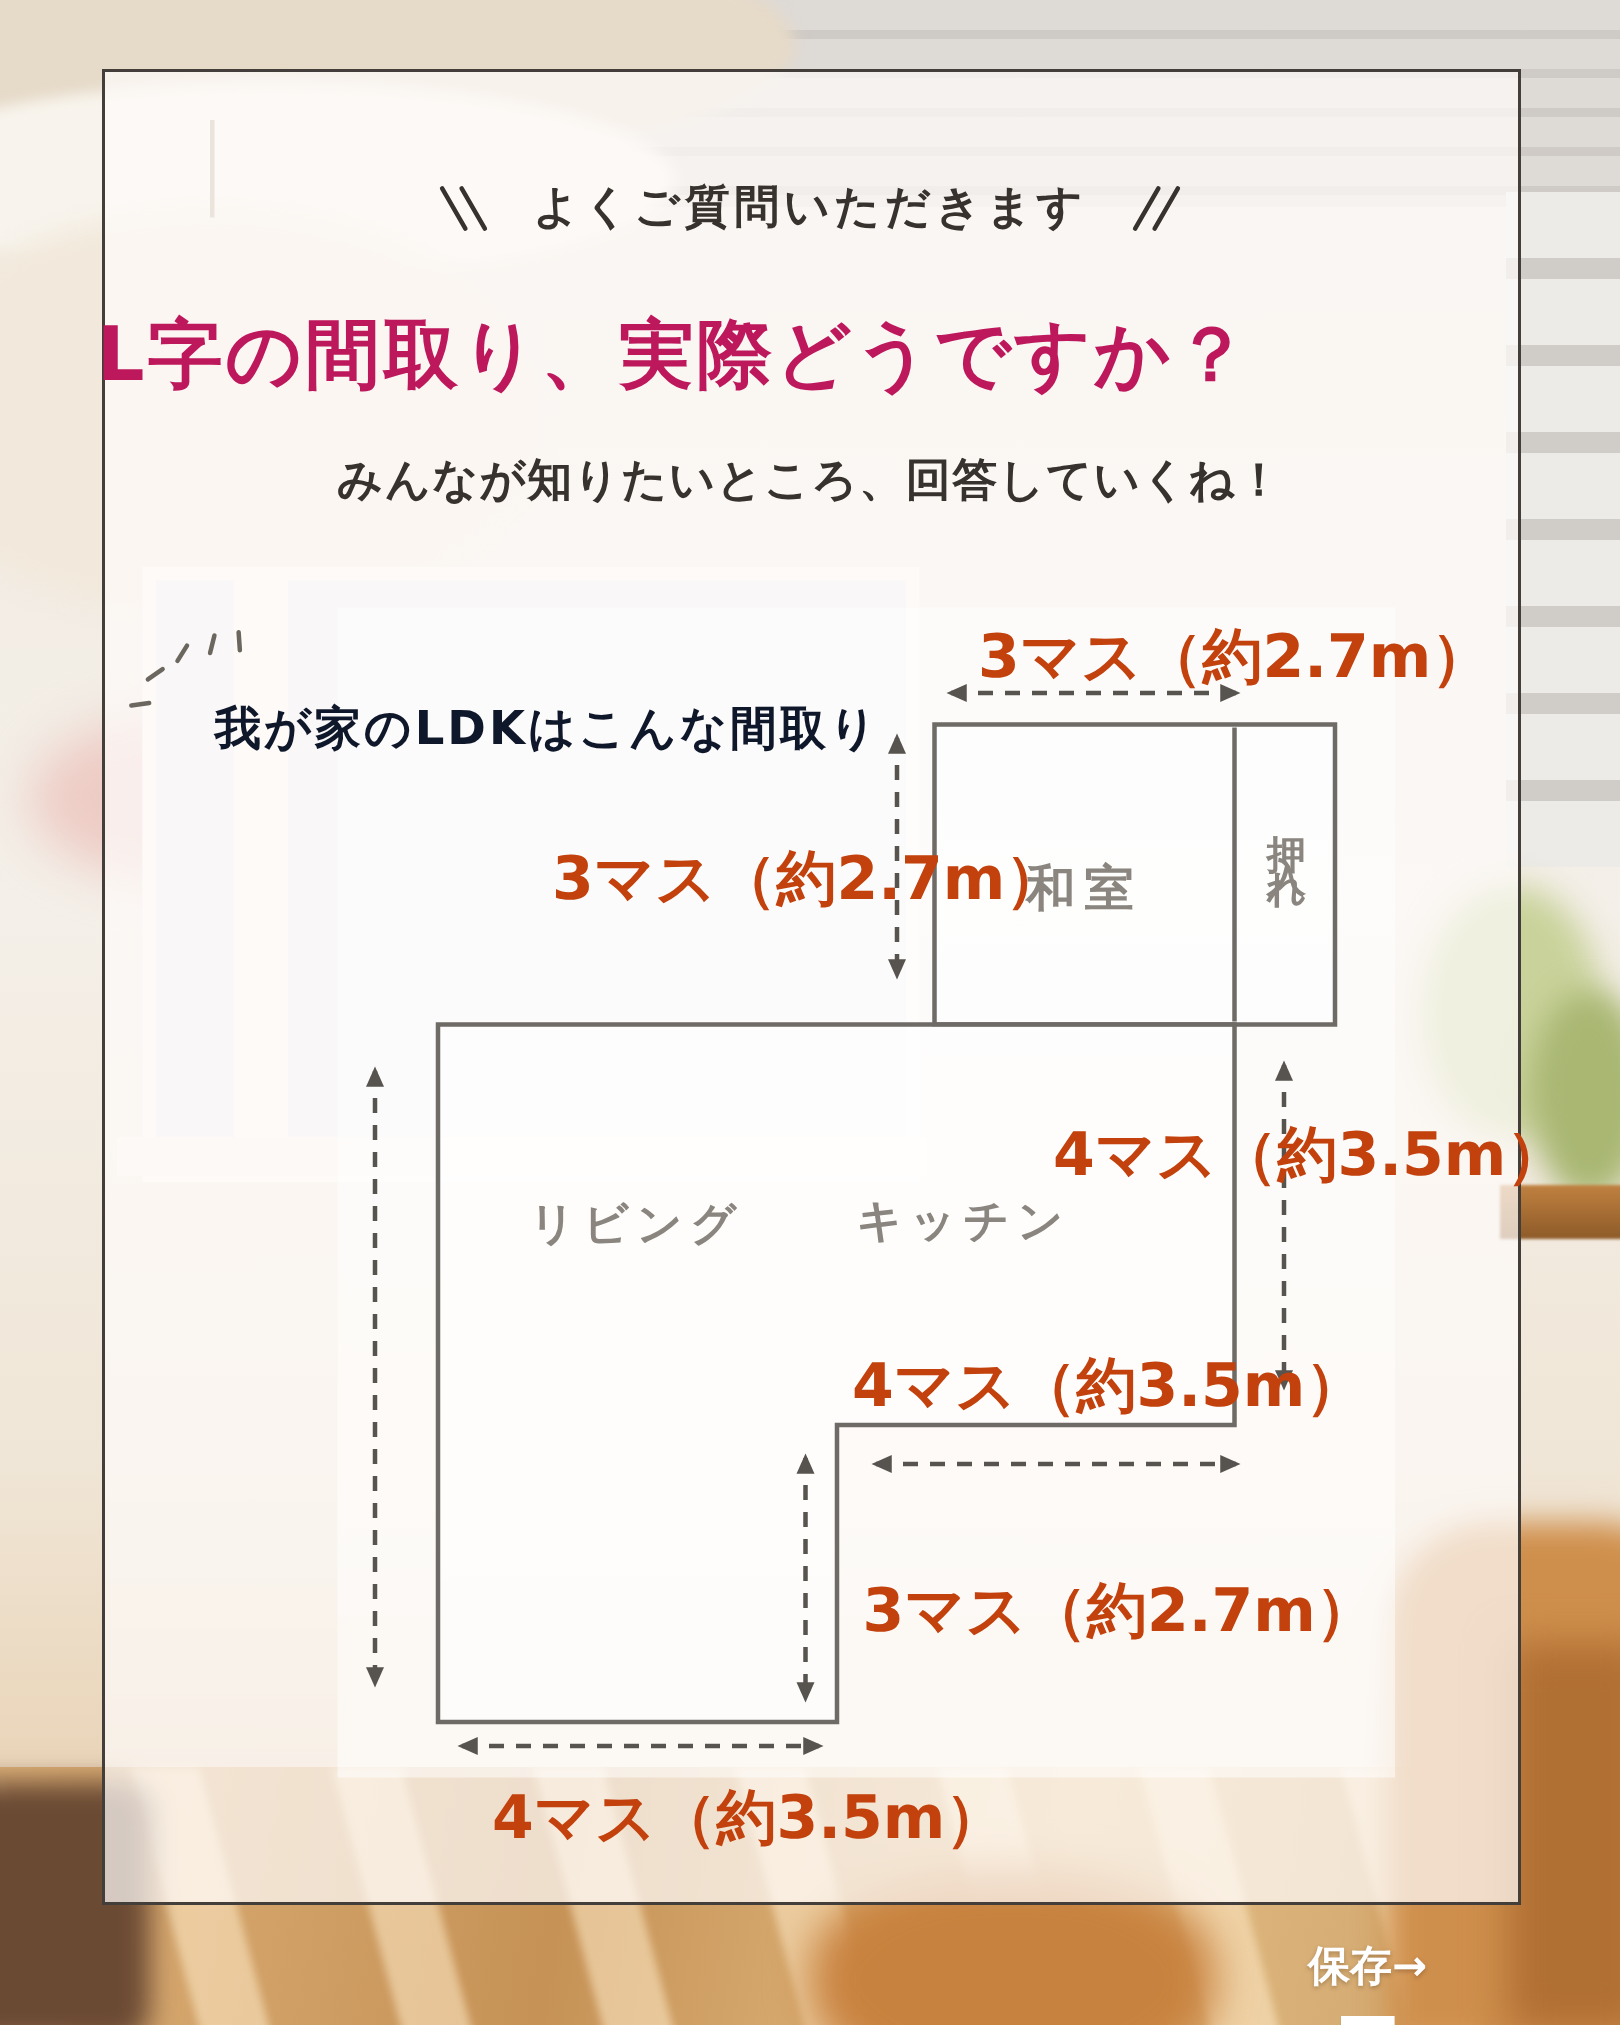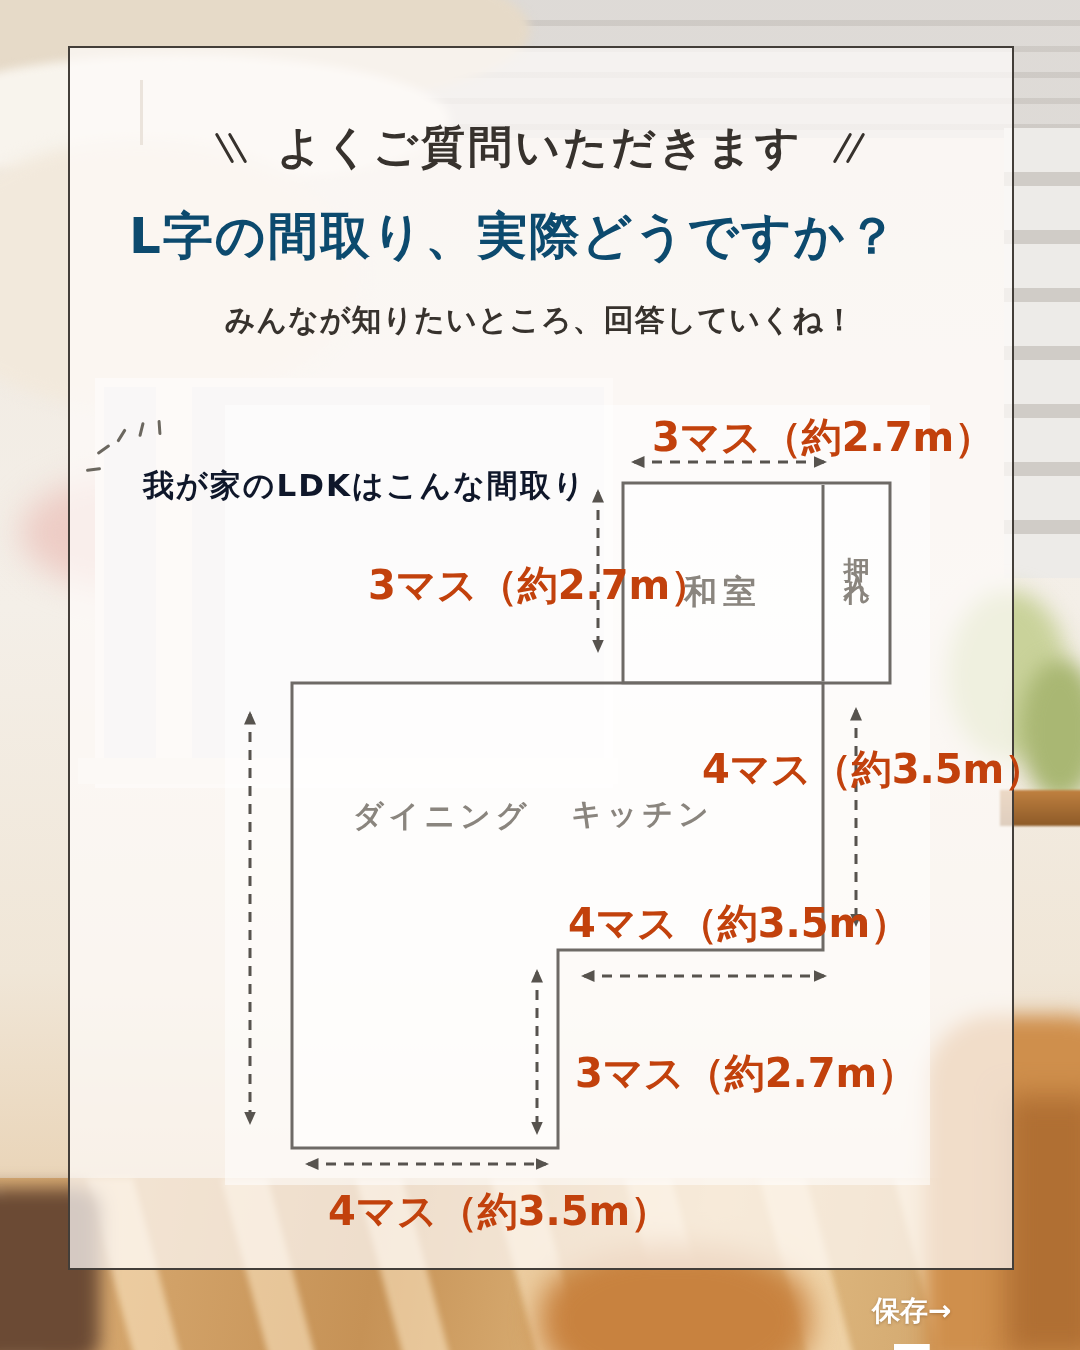--- a/index.html
+++ b/index.html
@@ -37,26 +37,26 @@
   .chair-right { left:925px; top:1015px; width:210px; height:350px; border-radius:70px 70px 0 0; background:#cf8f4c; filter:blur(10px); }
   .chair-right2 { left:1005px; top:1095px; width:95px; height:260px; background:#b06f33; filter:blur(14px); }
 
   
   .card { left:68px; top:46px; width:942px; height:1220px;
     background:rgba(253,251,249,0.72); border:2px solid #433e39; }
   .plan-panel { left:225px; top:405px; width:705px; height:780px; background:rgba(255,255,255,0.52); }
 
   
   .badge-row { left:0; top:118px; width:1080px; display:flex; justify-content:center; align-items:center; gap:38px; }
-  .badge-text { font-size:44px; font-weight:bold; color:#37322d; letter-spacing:3px; }
+  .badge-text { font-size:30px; font-weight:bold; color:#37322d; letter-spacing:3px; }
   .slash-pair { display:flex; gap:10px; }
   .slash { width:3px; height:34px; background:#37322d; border-radius:2px; }
   .slash-left .slash { transform:rotate(-30deg); }
   .slash-right .slash { transform:rotate(30deg); }
-  .title { left:0; top:203px; width:899px; text-align:right; font-size:50px; font-weight:bold; color:#0c4a6e; letter-spacing:2px; }
+  .title { left:0; top:203px; width:899px; text-align:center; font-size:50px; font-weight:bold; color:#be185d; letter-spacing:2px; }
   .subtitle { left:0; top:300px; width:1080px; text-align:center; font-size:30px; font-weight:bold; color:#37322d; letter-spacing:1px; }
 
   
   .caption { left:143px; top:465px; font-size:31px; font-weight:bold; color:#0f172a; letter-spacing:2px; }
   .sparkle { left:88px; top:420px; width:90px; height:80px; }
   .sparkle span { position:absolute; width:3px; height:15px; background:#6b675f; border-radius:2px; }
   .sp1 { left:4px;  top:42px; transform:rotate(82deg); }
   .sp2 { left:14px; top:22px; transform:rotate(55deg); }
   .sp3 { left:32px; top:8px;  transform:rotate(32deg); }
   .sp4 { left:52px; top:2px;  transform:rotate(14deg); }
@@ -155,21 +155,21 @@
     <line x1="598" y1="492" x2="598" y2="650" stroke="#57534e" stroke-width="3" stroke-dasharray="10 8" marker-start="url(#arrow)" marker-end="url(#arrow)"></line>
     <line x1="856" y1="710" x2="856" y2="924" stroke="#57534e" stroke-width="3" stroke-dasharray="10 8" marker-start="url(#arrow)" marker-end="url(#arrow)"></line>
     <line x1="250" y1="714" x2="250" y2="1122" stroke="#57534e" stroke-width="3" stroke-dasharray="10 8" marker-start="url(#arrow)" marker-end="url(#arrow)"></line>
     <line x1="584" y1="976" x2="824" y2="976" stroke="#57534e" stroke-width="3" stroke-dasharray="10 8" marker-start="url(#arrow)" marker-end="url(#arrow)"></line>
     <line x1="537" y1="972" x2="537" y2="1132" stroke="#57534e" stroke-width="3" stroke-dasharray="10 8" marker-start="url(#arrow)" marker-end="url(#arrow)"></line>
     <line x1="308" y1="1164" x2="546" y2="1164" stroke="#57534e" stroke-width="3" stroke-dasharray="10 8" marker-start="url(#arrow)" marker-end="url(#arrow)"></line>
   </svg>
 
   <div class="room room-washitsu">和室</div>
   <div class="room room-oshiire">押入れ</div>
-  <div class="room room-kitchen">ダイニング</div>
+  <div class="room room-kitchen">リビング</div>
   <div class="room room-living">キッチン</div>
 
   <div class="dim dim-top">3マス（約2.7m）</div>
   <div class="dim dim-washitsu-h">3マス（約2.7m）</div>
   <div class="dim dim-living-h">4マス（約3.5m）</div>
   <div class="dim dim-living-w">4マス（約3.5m）</div>
   <div class="dim dim-dining-h">3マス（約2.7m）</div>
   <div class="dim dim-dining-w">4マス（約3.5m）</div>
 
   <div class="abs save">

